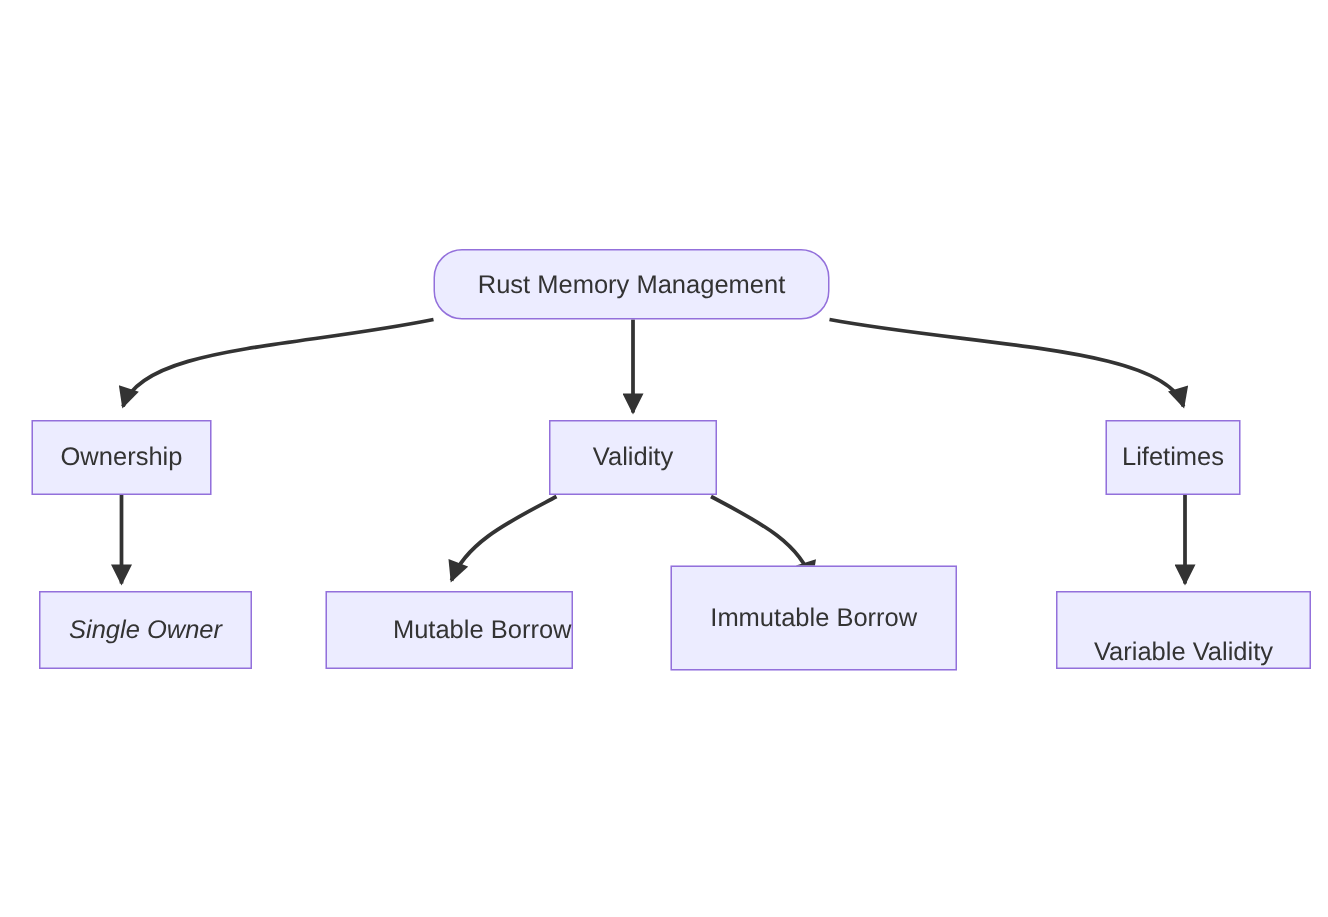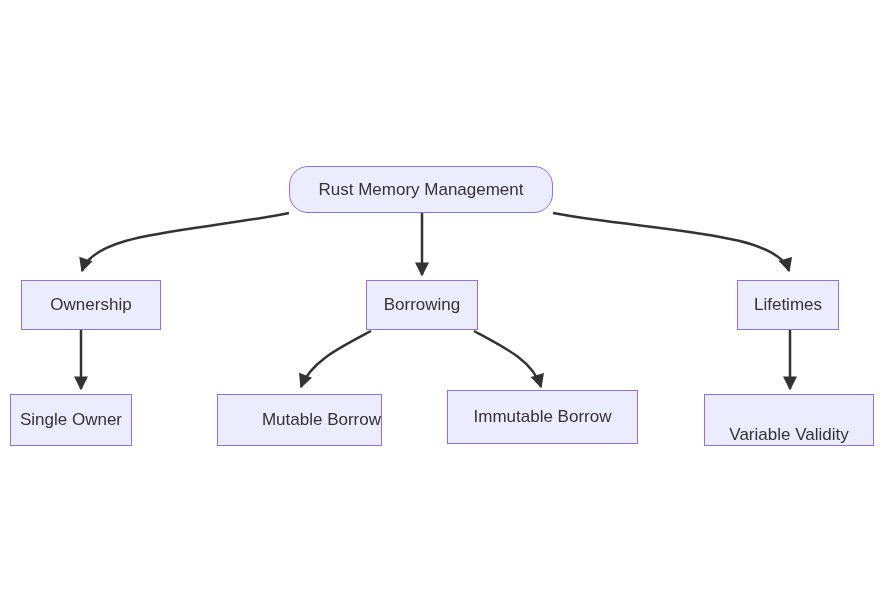--- a/index.html
+++ b/index.html
@@ -59,41 +59,41 @@
     <path class="edge" d="M 81 330 L 81 389" marker-end="url(#arrowhead)"></path>
     <path class="edge" d="M 371 331 C 341 347, 311 361, 301 387" marker-end="url(#arrowhead)"></path>
     <path class="edge" d="M 474 331 C 504 347, 533 361, 541 387" marker-end="url(#arrowhead)"></path>
     <path class="edge" d="M 790 330 L 790 389" marker-end="url(#arrowhead)"></path>
   </svg>
 
   <div class="node" style="left:289px; top:166px; width:264px; height:47px;border-radius:19px;">
     <span>Rust Memory Management</span>
   </div>
 
-  <div class="node" style="left:21px; top:280px; width:140px; height:50px;">
+  <div class="node" style="left:21px; top:280px; width:120px; height:50px;">
     <span>Ownership</span>
   </div>
 
   <div class="node" style="left:366px; top:280px; width:112px; height:50px;">
-    <span>Borrowing</span>
+    <span>Validity</span>
   </div>
 
-  <div class="node" style="left:737px; top:280px; width:102px; height:50px;">
+  <div class="node" style="left:737px; top:280px; width:90px; height:50px;">
     <span>Lifetimes</span>
   </div>
 
-  <div class="node" style="left:10px; top:394px; width:122px; height:52px;">
+  <div class="node" style="left:26px; top:394px; width:142px; height:52px;font-style:italic;">
     <span>Single Owner</span>
   </div>
 
   <div class="node" style="left:217px; top:394px; width:165px; height:52px;justify-content:flex-end;">
     <span>Mutable Borrow</span>
   </div>
 
-  <div class="node" style="left:447px; top:390px; width:191px; height:54px;">
+  <div class="node" style="left:447px; top:377px; width:191px; height:70px;">
     <span>Immutable Borrow</span>
   </div>
 
   <div class="node" style="left:704px; top:394px; width:170px; height:52px;align-items:flex-end;">
     <span>Variable Validity</span>
   </div>
 
 </div>
 
 </body></html>

